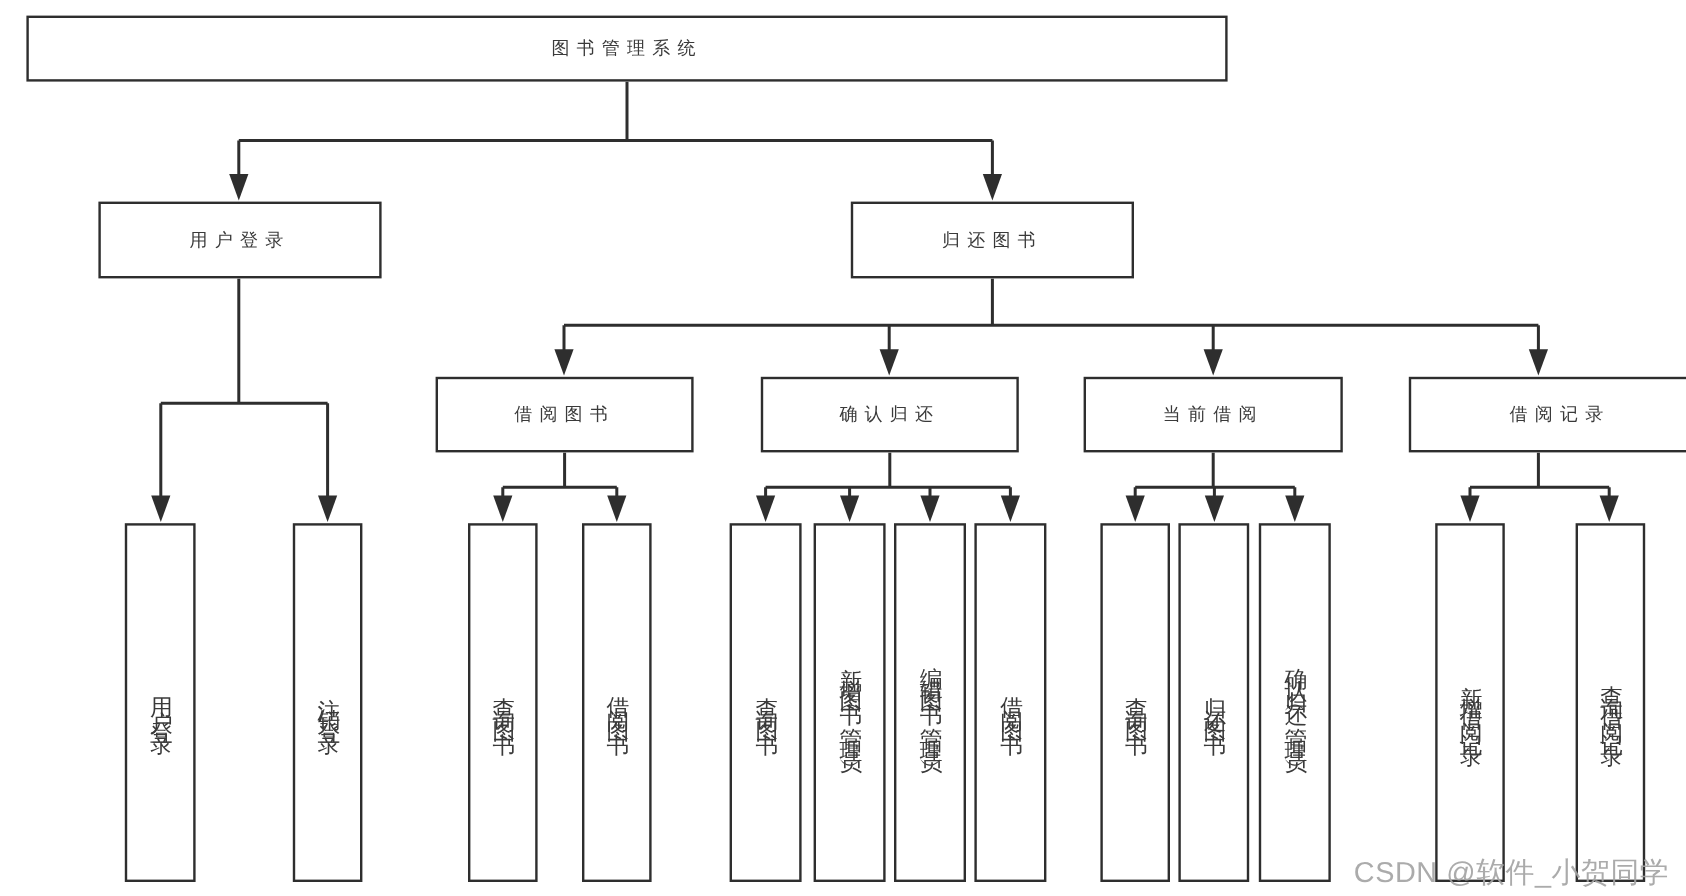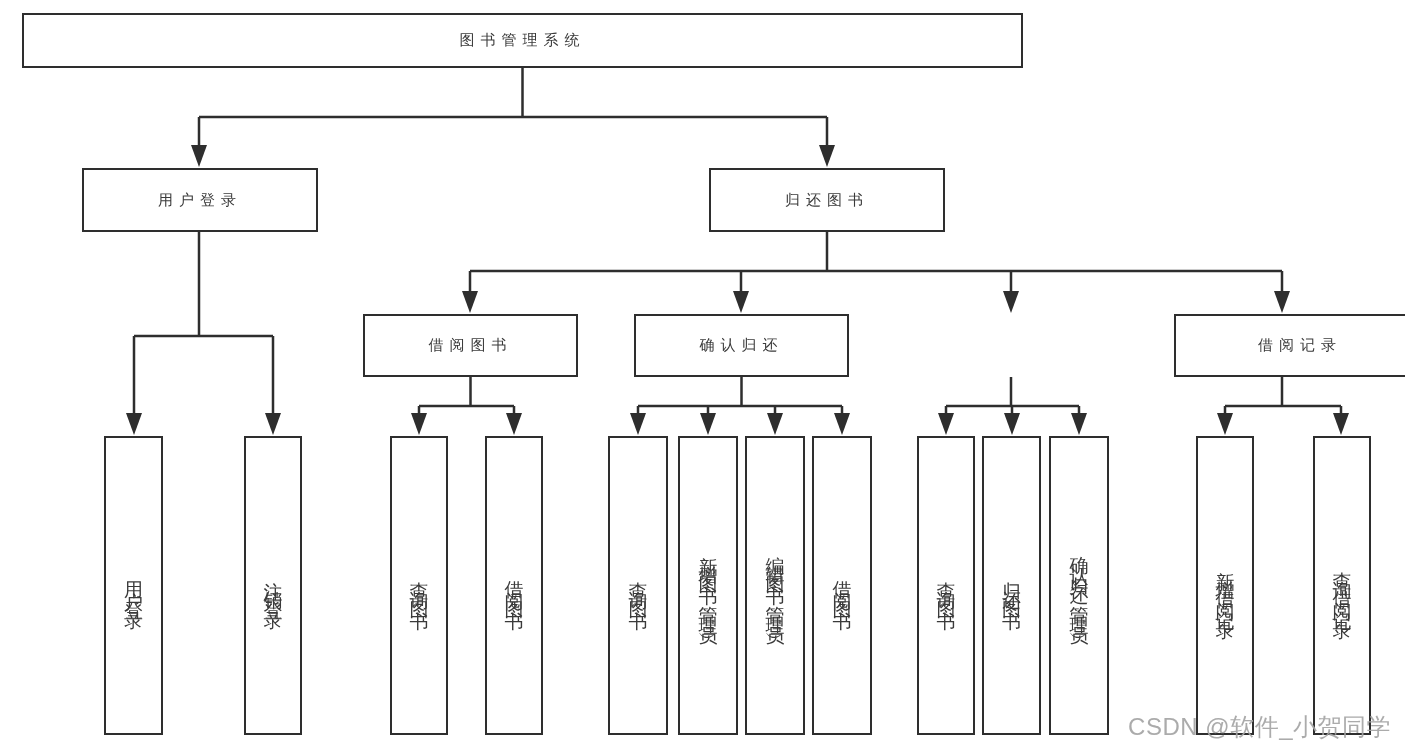--- a/index.html
+++ b/index.html
@@ -108,20 +108,21 @@
     </g>
   </svg>
 
   <div class="box h" style="left:22px; top:13px; width:1001px; height:55px;">图书管理系统</div>
 
   <div class="box h" style="left:82px; top:168px; width:236px; height:64px;">用户登录</div>
   <div class="box h" style="left:709px; top:168px; width:236px; height:64px;">归还图书</div>
 
   <div class="box h" style="left:363px; top:314px; width:215px; height:63px;">借阅图书</div>
   <div class="box h" style="left:634px; top:314px; width:215px; height:63px;">确认归还</div>
+  <div class="box h" style="left:903px; top:314px; width:216px; height:63px;">当前借阅</div>
   <div class="box h" style="left:1174px; top:314px; width:252px; height:63px;font-family:Liberation Serif, serif;">借阅记录</div>
 
   <div class="box v" style="left:104px; top:436px; width:59px; height:299px;">
     <span>用户登录</span>
   </div>
   <div class="box v" style="left:244px; top:436px; width:58px; height:299px;">
     <span>注销登录</span>
   </div>
 
   <div class="box v" style="left:390px; top:436px; width:58px; height:299px;">

